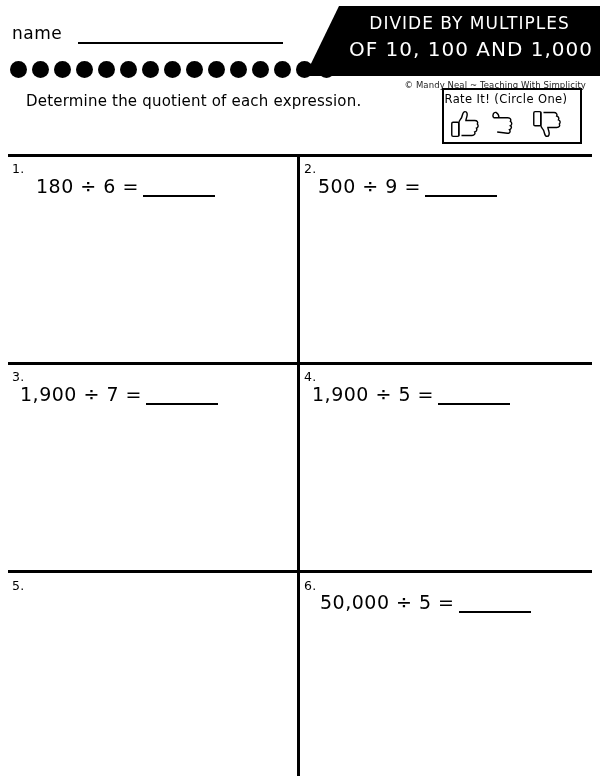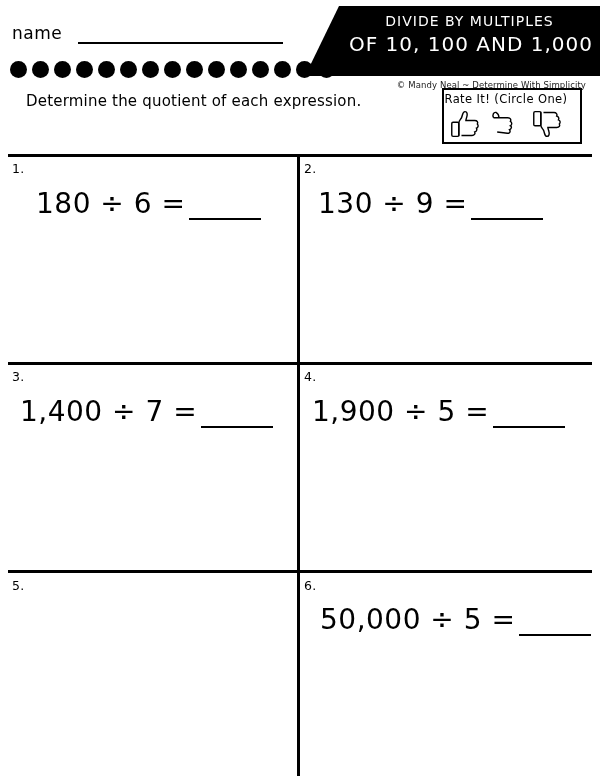--- a/index.html
+++ b/index.html
@@ -52,21 +52,21 @@
     width: 295px;
     height: 70px;
     background: #000000;
     color: #ffffff;
     clip-path: polygon(34px 0, 100% 0, 100% 100%, 0 100%);
     padding: 5px 10px 0 44px;
     box-sizing: border-box;
     text-align: center;
   }
   .banner-line1 {
-    font-size: 14px;
+    font-size: 17px;
     letter-spacing: 1px;
     line-height: 1.45;
     white-space: nowrap;
   }
   .banner-line2 {
     font-size: 20px;
     letter-spacing: 1px;
     line-height: 1.35;
     white-space: nowrap;
   }
@@ -151,25 +151,25 @@
   }
   .cell.left { border-right: 3px solid #000; }
   .num {
     font-size: 12.5px;
     position: absolute;
     left: 4px;
     top: 4px;
     letter-spacing: 0.3px;
   }
   .expr {
-    font-size: 28px;
+    font-size: 19px;
     letter-spacing: 0.5px;
     white-space: nowrap;
     margin-left: 16px;
-    margin-top: 24px;
+    margin-top: 6px;
     display: inline-block;
   }
   .expr .blank {
     display: inline-block;
     width: 72px;
     border-bottom: 2px solid #000;
     height: 26px;
     vertical-align: bottom;
     margin-left: 4px;
   }
@@ -200,21 +200,21 @@
   <div class="name-line">
     <span class="name-label">name</span>
     <span class="name-blank"></span>
   </div>
 
   <div class="banner">
     <div class="banner-line1">DIVIDE BY MULTIPLES</div>
     <div class="banner-line2">OF 10, 100 AND 1,000</div>
   </div>
 
-  <div class="credit">© Mandy Neal ~ Determine With Simplicity</div>
+  <div class="credit">© Mandy Neal ~ Teaching With Simplicity</div>
 
   <div class="dot-rule">
     <span class="dot"></span>
     <span class="dot"></span>
     <span class="dot"></span>
     <span class="dot"></span>
     <span class="dot"></span>
     <span class="dot"></span>
     <span class="dot"></span>
     <span class="dot"></span>
@@ -256,28 +256,28 @@
 
   <div class="grid">
 
     <div class="row">
       <div class="cell left c1">
         <span class="num">1.</span>
         <span class="expr"><span>180 ÷ 6  =</span><span class="blank"></span></span>
       </div>
       <div class="cell c2">
         <span class="num">2.</span>
-        <span class="expr"><span>130 ÷ 9 =</span><span class="blank"></span></span>
+        <span class="expr"><span>500 ÷ 9 =</span><span class="blank"></span></span>
       </div>
     </div>
 
     <div class="row">
       <div class="cell left c3">
         <span class="num">3.</span>
-        <span class="expr"><span>1,400 ÷ 7  =</span><span class="blank"></span></span>
+        <span class="expr"><span>1,900 ÷ 7  =</span><span class="blank"></span></span>
       </div>
       <div class="cell c4">
         <span class="num">4.</span>
         <span class="expr"><span>1,900 ÷ 5  =</span><span class="blank"></span></span>
       </div>
     </div>
 
     <div class="row">
       <div class="cell left c5">
         <span class="num">5.</span>

